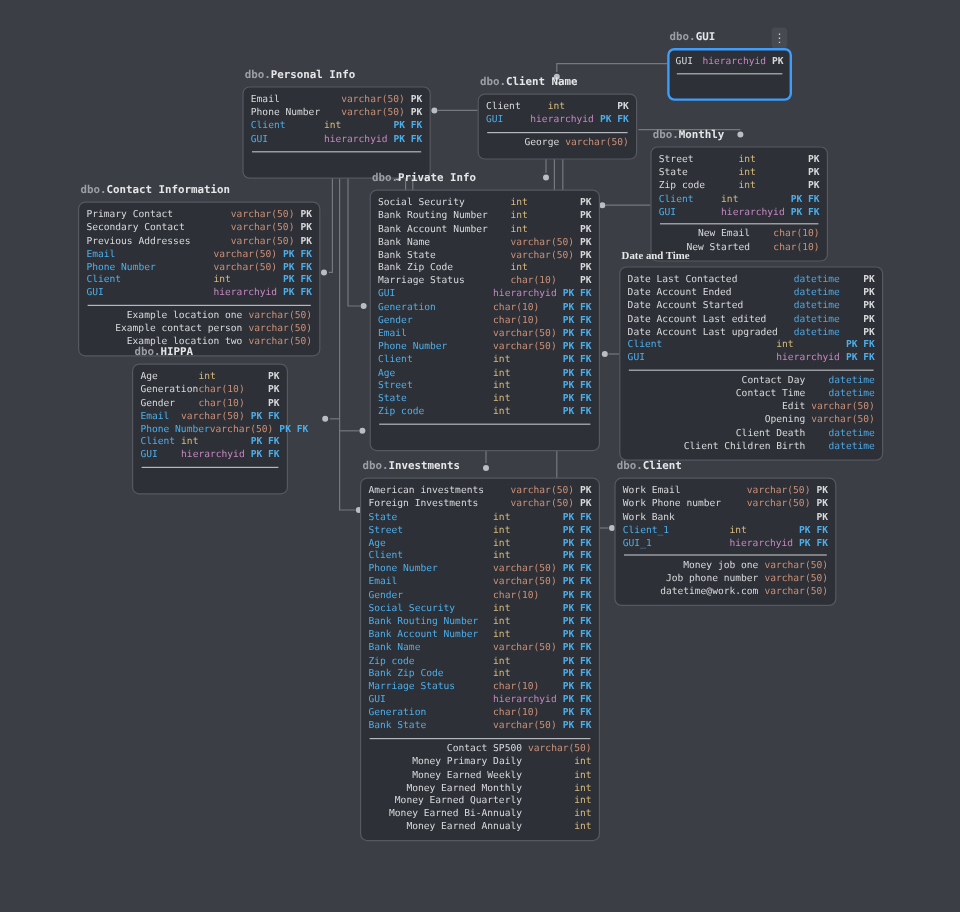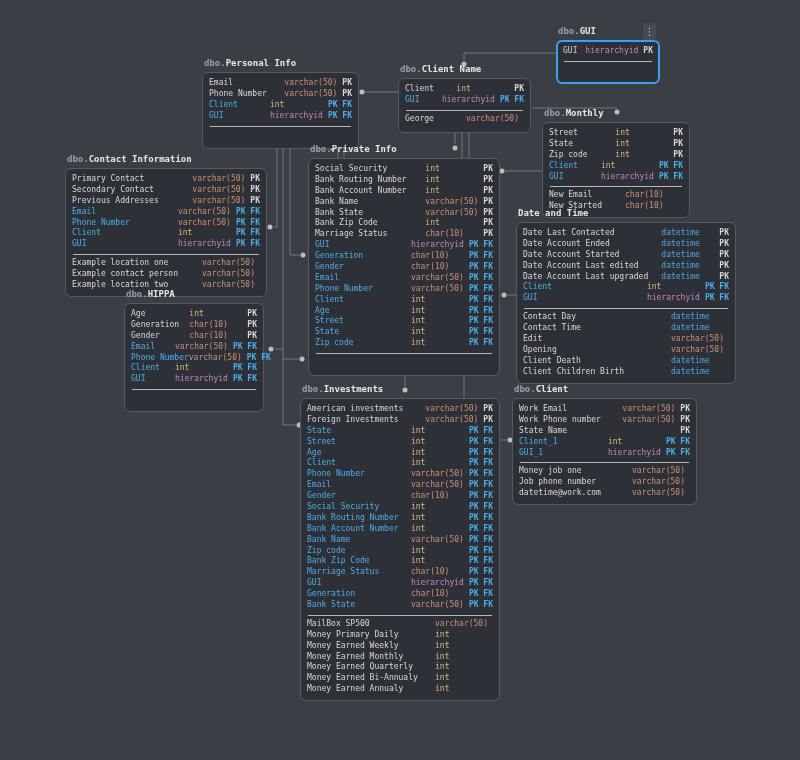--- a/index.html
+++ b/index.html
@@ -13,21 +13,21 @@
   .table-box{background:var(--node-bg,#2d3036);border:1px solid var(--node-border,#56595F);
              border-radius:6px;padding:5px 6px;box-sizing:border-box;width:100%;}
   .selected .table-box{border:2px solid var(--sel,#3C9DFF);padding:4px 5px;}
   .row{display:flex;height:10.9px;line-height:10.9px;font-size:8px;white-space:nowrap;align-items:center;}
   .c-name{flex:1 1 auto;color:var(--cname,#D8D9DB);}
   .c-name.fk{color:var(--fk,#4DAEEA);}
   .c-type{width:58px;flex:0 0 auto;}
   .c-keys{flex:0 0 auto;font-weight:bold;color:var(--cname,#D8D9DB);}
   .c-keys.fk{color:var(--fk,#4DAEEA);}
   .sep{border-top:1px solid var(--sepc,#B4B7BC);margin:4px 1px 3px 1px;height:0;}
-  .footer-area{min-height:13px;}
+  .footer-area{min-height:13px;text-align:right;}
   .kebab{position:absolute;top:-17px;right:4px;width:13px;height:17px;background:#474A51;border-radius:3px;
          color:#C9CCD1;font-size:10px;display:flex;align-items:center;justify-content:center;cursor:pointer;}
 </style>
 </head>
 <body>
 
 <div id="canvas">
   <svg id="wires" width="800" height="760" viewBox="0 0 800 760">
     <g stroke="#75787F" stroke-width="1" fill="none">
       <path d="M556,53 H464 V60"></path>
@@ -311,21 +311,21 @@
         </div>
         <div class="row">
           <div class="c-name fk">Zip code</div>
           <div class="c-type" style="color: rgb(215, 186, 125);">int</div>
           <div class="c-keys fk">PK FK</div>
         </div>
         <div class="sep"></div>
         <div class="footer-area"></div>
       </div>
     </div>
-    <div class="table-node" style="left: 124px; top: 303px; width: 140px;">
+    <div class="table-node" style="left: 110px; top: 303px; width: 130px;">
       <div class="table-header"><div class="schema" style="display: inline;">dbo.</div><div class="tname" style="display: inline;">HIPPA</div></div>
       <div class="table-box">
         <div class="row">
           <div class="c-name">Age</div>
           <div class="c-type" style="color: rgb(215, 186, 125);">int</div>
           <div class="c-keys">PK</div>
         </div>
         <div class="row">
           <div class="c-name">Generation</div>
           <div class="c-type" style="color: rgb(206, 145, 120);">char(10)</div>
@@ -354,21 +354,21 @@
         <div class="row">
           <div class="c-name fk">GUI</div>
           <div class="c-type" style="color: rgb(197, 134, 192);">hierarchyid</div>
           <div class="c-keys fk">PK FK</div>
         </div>
         <div class="sep"></div>
         <div class="footer-area"></div>
       </div>
     </div>
     <div class="table-node" style="left: 516px; top: 222px; width: 220px;">
-      <div class="table-header"><div class="schema" style="display: inline;"></div><div class="tname" style="display: inline;">Date and Time</div></div>
+      <div class="table-header"><div class="schema" style="display: inline;"></div><div class="tname" style="display: inline; font-family: Liberation Serif, serif;">Date and Time</div></div>
       <div class="table-box">
         <div class="row">
           <div class="c-name">Date Last Contacted</div>
           <div class="c-type" style="color: rgb(79, 166, 227);">datetime</div>
           <div class="c-keys">PK</div>
         </div>
         <div class="row">
           <div class="c-name">Date Account Ended</div>
           <div class="c-type" style="color: rgb(79, 166, 227);">datetime</div>
           <div class="c-keys">PK</div>
@@ -521,21 +521,21 @@
           <div class="c-keys fk">PK FK</div>
         </div>
         <div class="row">
           <div class="c-name fk">Bank State</div>
           <div class="c-type" style="color: rgb(206, 145, 120);">varchar(50)</div>
           <div class="c-keys fk">PK FK</div>
         </div>
         <div class="sep"></div>
         <div class="footer-area">
           <div class="row">
-            <div class="c-name">MailBox SP500</div>
+            <div class="c-name">Contact SP500</div>
             <div class="c-type" style="color: rgb(206, 145, 120);">varchar(50)</div>
           </div>
           <div class="row">
             <div class="c-name">Money Primary Daily</div>
             <div class="c-type" style="color: rgb(215, 186, 125);">int</div>
           </div>
           <div class="row">
             <div class="c-name">Money Earned Weekly</div>
             <div class="c-type" style="color: rgb(215, 186, 125);">int</div>
           </div>
@@ -565,21 +565,21 @@
           <div class="c-name">Work Email</div>
           <div class="c-type" style="color: rgb(206, 145, 120);">varchar(50)</div>
           <div class="c-keys">PK</div>
         </div>
         <div class="row">
           <div class="c-name">Work Phone number</div>
           <div class="c-type" style="color: rgb(206, 145, 120);">varchar(50)</div>
           <div class="c-keys">PK</div>
         </div>
         <div class="row">
-          <div class="c-name">State Name</div>
+          <div class="c-name">Work Bank</div>
           <div class="c-type"></div>
           <div class="c-keys">PK</div>
         </div>
         <div class="row">
           <div class="c-name fk">Client_1</div>
           <div class="c-type" style="color: rgb(215, 186, 125);">int</div>
           <div class="c-keys fk">PK FK</div>
         </div>
         <div class="row">
           <div class="c-name fk">GUI_1</div>

